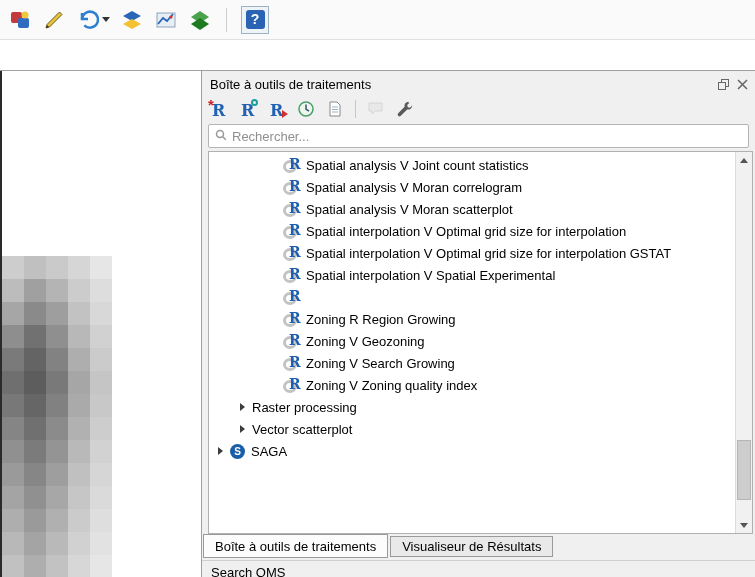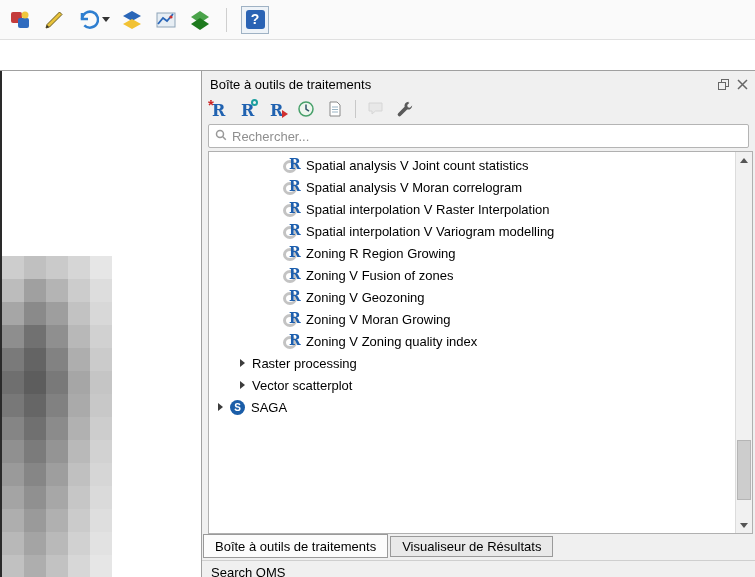--- a/index.html
+++ b/index.html
@@ -283,41 +283,48 @@
             <div class="tree-row script">
               <span class="r-icon"></span>
               <span class="lbl">Spatial analysis V Joint count statistics</span>
             </div>
             <div class="tree-row script">
               <span class="r-icon"></span>
               <span class="lbl">Spatial analysis V Moran correlogram</span>
             </div>
             <div class="tree-row script">
               <span class="r-icon"></span>
-              <span class="lbl">Spatial interpolation V Raster Interpolation</span>
-            </div>
-            <div class="tree-row script">
-              <span class="r-icon"></span>
-              <span class="lbl">Spatial interpolation V Variogram modelling</span>
+              <span class="lbl">Spatial analysis V Moran scatterplot</span>
+            </div>
+            <div class="tree-row script">
+              <span class="r-icon"></span>
+              <span class="lbl">Spatial interpolation V Optimal grid size for interpolation</span>
+            </div>
+            <div class="tree-row script">
+              <span class="r-icon"></span>
+              <span class="lbl">Spatial interpolation V Optimal grid size for interpolation GSTAT</span>
+            </div>
+            <div class="tree-row script">
+              <span class="r-icon"></span>
+              <span class="lbl">Spatial interpolation V Spatial Experimental</span>
+            </div>
+            <div class="tree-row script">
+              <span class="r-icon"></span>
             </div>
             <div class="tree-row script">
               <span class="r-icon"></span>
               <span class="lbl">Zoning R Region Growing</span>
             </div>
             <div class="tree-row script">
               <span class="r-icon"></span>
-              <span class="lbl">Zoning V Fusion of zones</span>
-            </div>
-            <div class="tree-row script">
-              <span class="r-icon"></span>
               <span class="lbl">Zoning V Geozoning</span>
             </div>
             <div class="tree-row script">
               <span class="r-icon"></span>
-              <span class="lbl">Zoning V Moran Growing</span>
+              <span class="lbl">Zoning V Search Growing</span>
             </div>
             <div class="tree-row script">
               <span class="r-icon"></span>
               <span class="lbl">Zoning V Zoning quality index</span>
             </div>
             <div class="tree-row depth1">
               <span class="tri"></span>
               <span class="lbl">Raster processing</span>
             </div>
             <div class="tree-row depth1">

